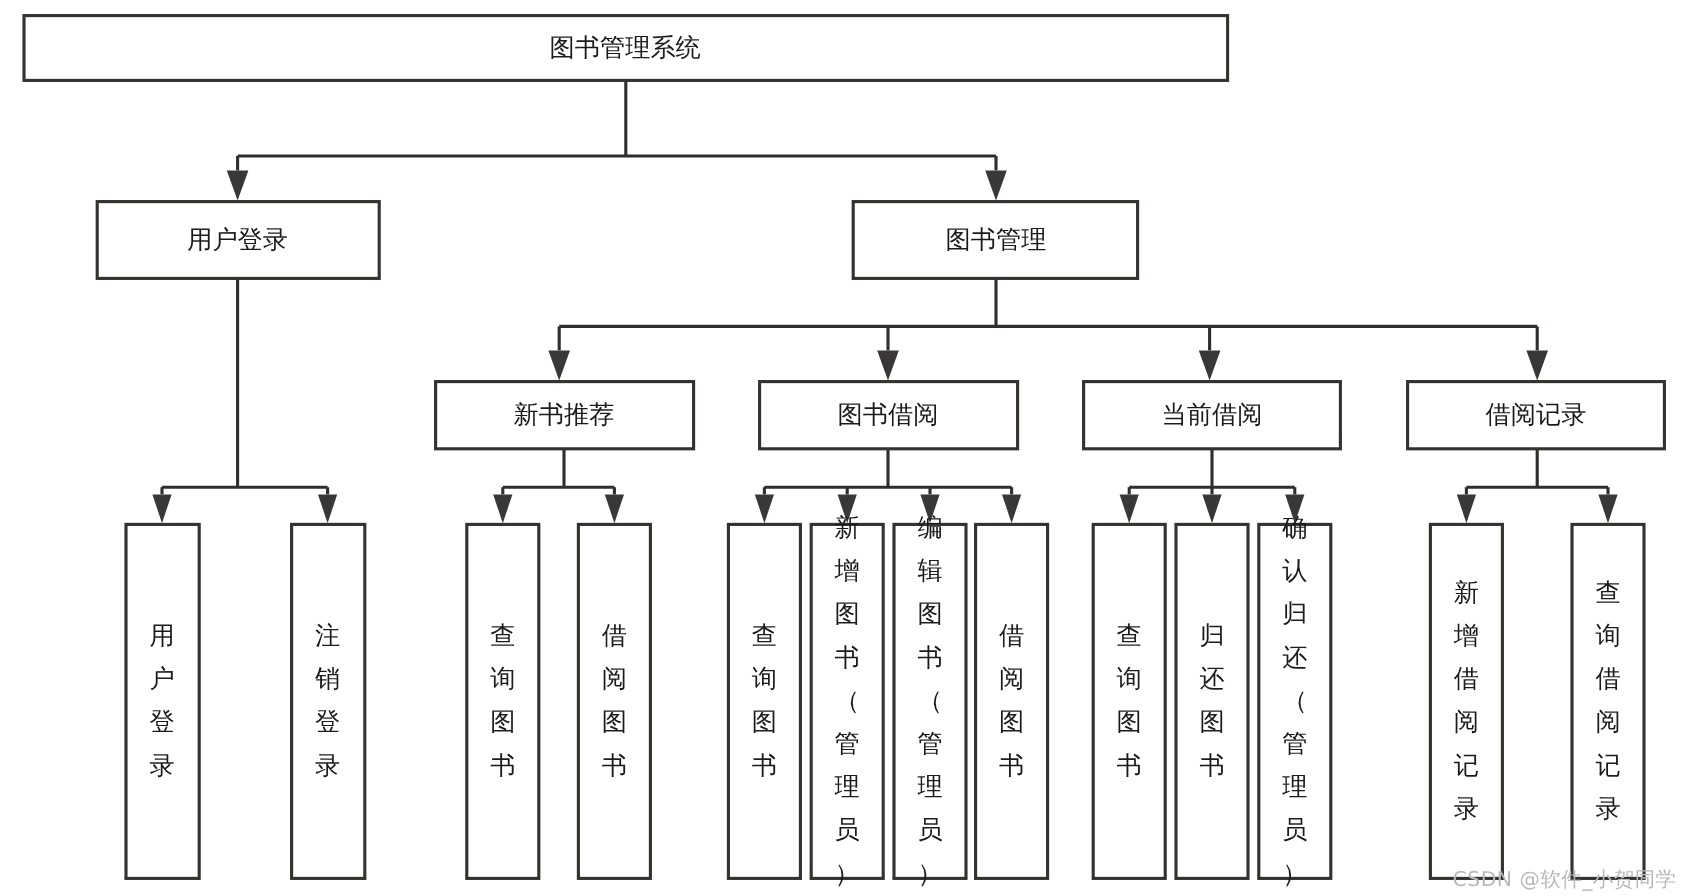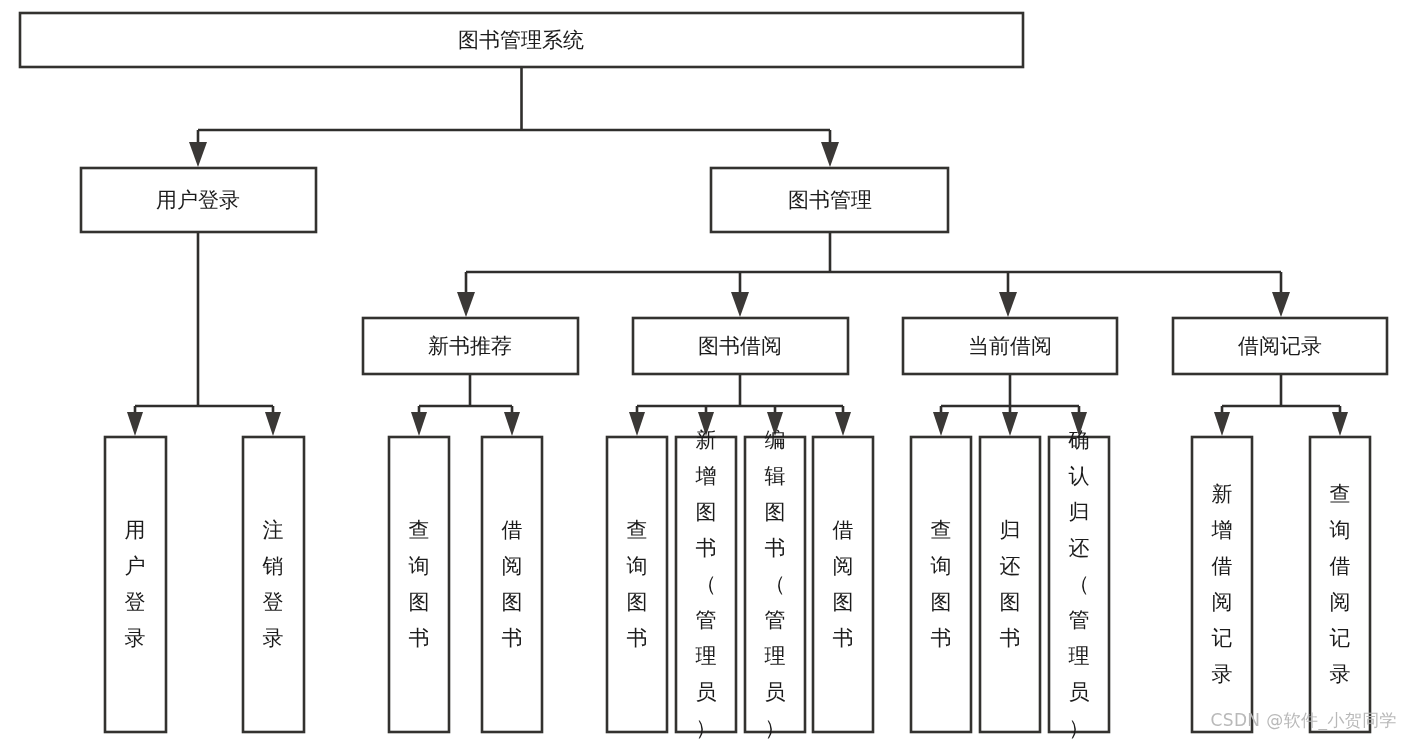--- a/index.html
+++ b/index.html
@@ -51,21 +51,21 @@
   }
   .node-label-vert {
     font-family: "DejaVu Sans", "Liberation Sans", sans-serif;
     fill: #1b1b1b;
     font-size: 21px;
     text-anchor: middle;
   }
   .watermark {
     position: absolute;
     right: 8px;
-    bottom: 15px;
+    bottom: 3px;
     font-family: "DejaVu Sans", "Liberation Sans", sans-serif;
     font-size: 17px;
     color: #b9b9b9;
     letter-spacing: 0.4px;
     white-space: nowrap;
     user-select: none;
   }
 </style>
 </head>
 <body>

